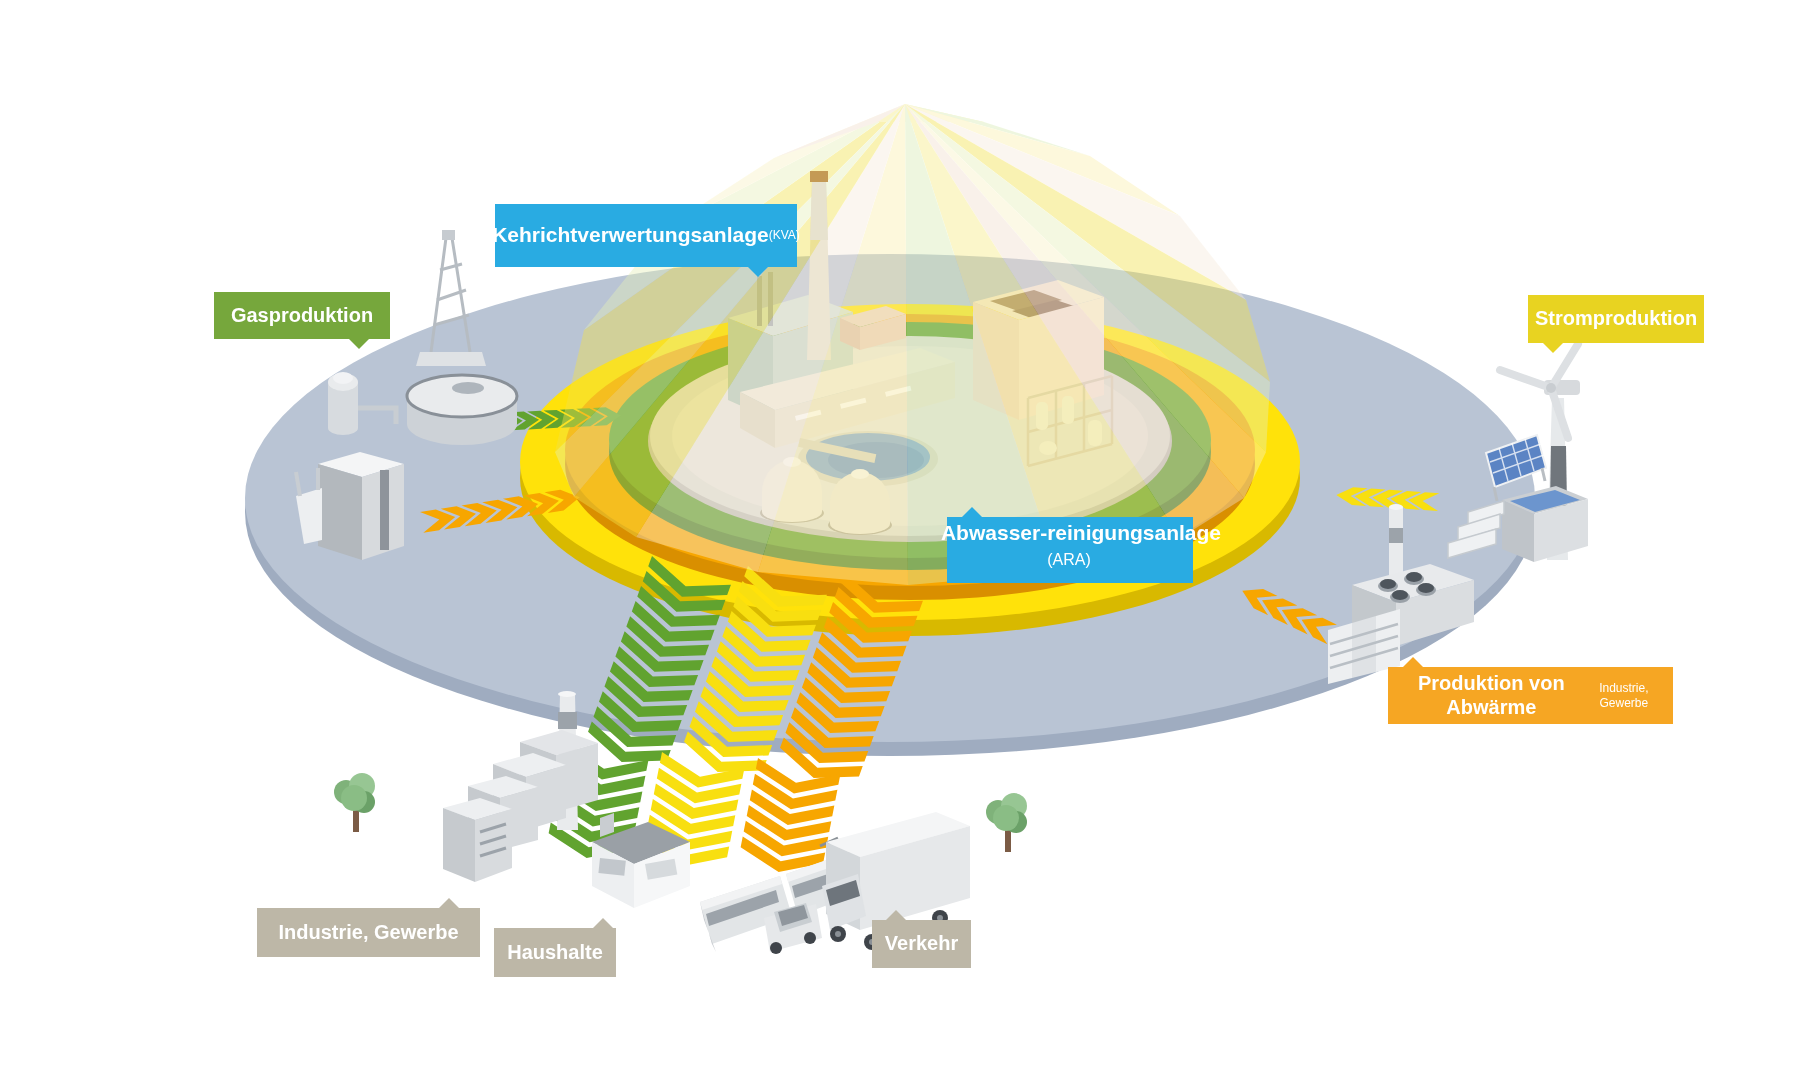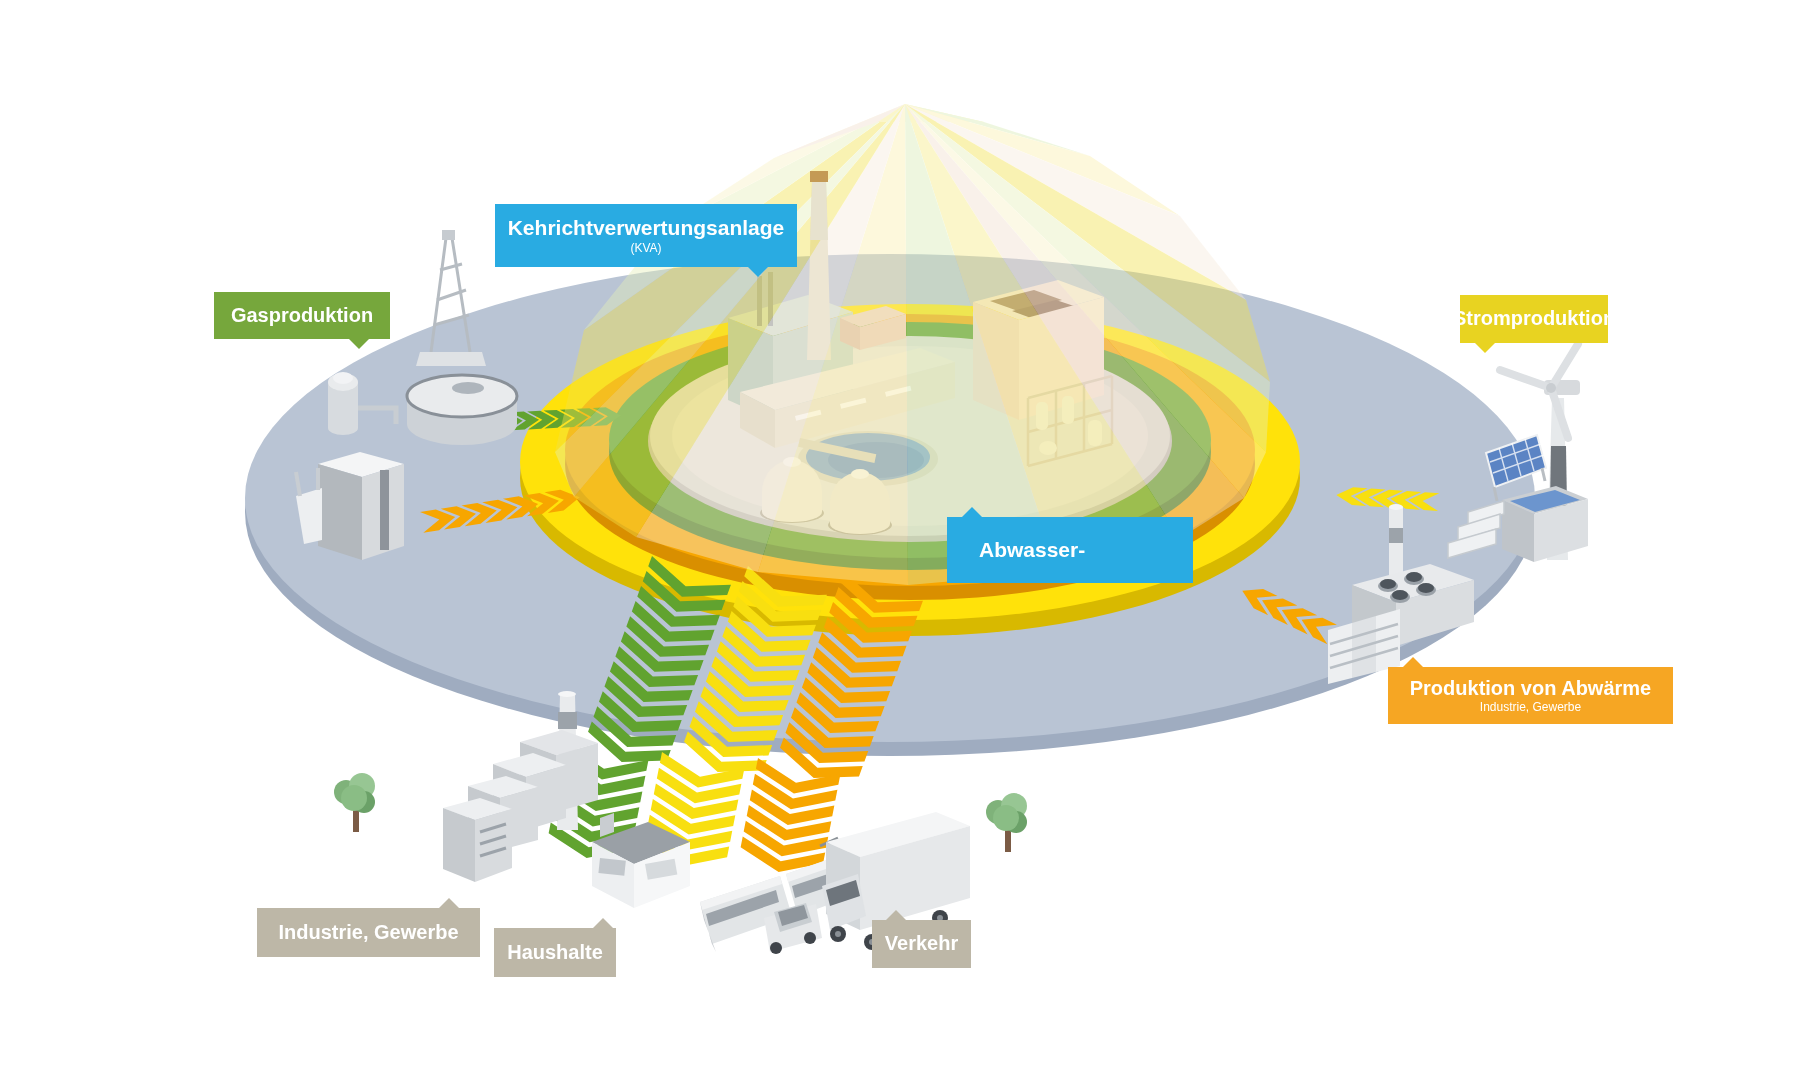--- a/index.html
+++ b/index.html
@@ -1,20 +1,20 @@
 <!DOCTYPE html>
 <html style="--label-blue: #29ABE2; --label-green: #76A73C; --label-yellow: #E8D321; --label-orange: #F6A623; --label-gray: #BDB7A7; --base-ellipse: #B9C4D4; --ring-green: #5C9E2B; --ring-orange: #F7A600; --ring-yellow: #FFE20A; --flow-green: #61A32F; --flow-yellow: #F8DF10; --flow-orange: #F7A600;"><head>
 <meta charset="utf-8">
 <style>
   html,body{margin:0;padding:0}
   body{width:1800px;height:1080px;background:#ffffff;overflow:hidden;
        font-family:"Liberation Sans",sans-serif;}
   .stage{position:relative;width:1800px;height:1080px}
   .stage svg{position:absolute;left:0;top:0}
-  .bubble{position:absolute;display:flex;flex-direction:column;justify-content:center;
+  .bubble{position:absolute;display:flex;flex-direction:row;justify-content:center;
           align-items:center;background:var(--bg);color:#fff;font-weight:700;
           font-size:20px;line-height:1.18;box-sizing:border-box;padding:4px 10px;
           text-align:center}
   .bubble .main{display:block}
   .bubble .sub{display:block;font-size:12px;font-weight:400}
   .bubble.left-align{align-items:flex-start;text-align:left;padding-left:32px}
   .bubble .suffix{font-weight:400;font-size:16px}
   .tail{position:absolute;width:0;height:0;border-left:11px solid transparent;
         border-right:11px solid transparent}
   .tail-b{bottom:-10px;border-top:11px solid var(--bg)}
@@ -396,28 +396,32 @@
     <span class="sub">(KVA)</span>
     <i class="tail tail-b" style="left:252px"></i>
   </div>
 
 
   <div class="bubble" style="left:214px;top:292px;width:176px;height:47px;--bg:var(--label-green)">
     <span class="main">Gasproduktion</span>
     <i class="tail tail-b" style="left:134px"></i>
   </div>
 
-  <div class="bubble" style="left:1460px;top:295px;width:148px;height:48px;--bg:var(--label-yellow)">
+  <div class="bubble" style="left:1528px;top:295px;width:176px;height:48px;--bg:var(--label-yellow)">
     <span class="main">Stromproduktion</span>
     <i class="tail tail-b" style="left:14px"></i>
   </div>
 
 
   <div class="bubble left-align" style="left:947px;top:517px;width:246px;height:66px;--bg:var(--label-blue);font-size:21px">
     <span class="main">Abwasser-</span>
+    <span class="main">
+      <span>reinigungsanlage</span>
+      <span class="suffix">(ARA)</span>
+    </span>
     <i class="tail tail-t" style="left:14px"></i>
   </div>
 
   <div class="bubble" style="left:1388px;top:667px;width:285px;height:57px;--bg:var(--label-orange)">
     <span class="main">Produktion von Abwärme</span>
     <span class="sub">Industrie, Gewerbe</span>
     <i class="tail tail-t" style="left:14px"></i>
   </div>
 
   <div class="bubble" style="left:257px;top:908px;width:223px;height:49px;--bg:var(--label-gray)">

